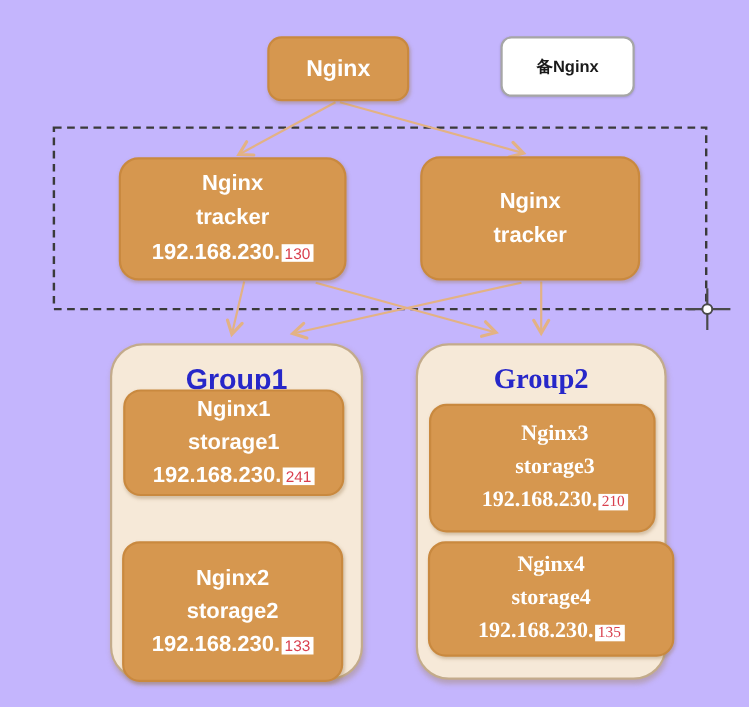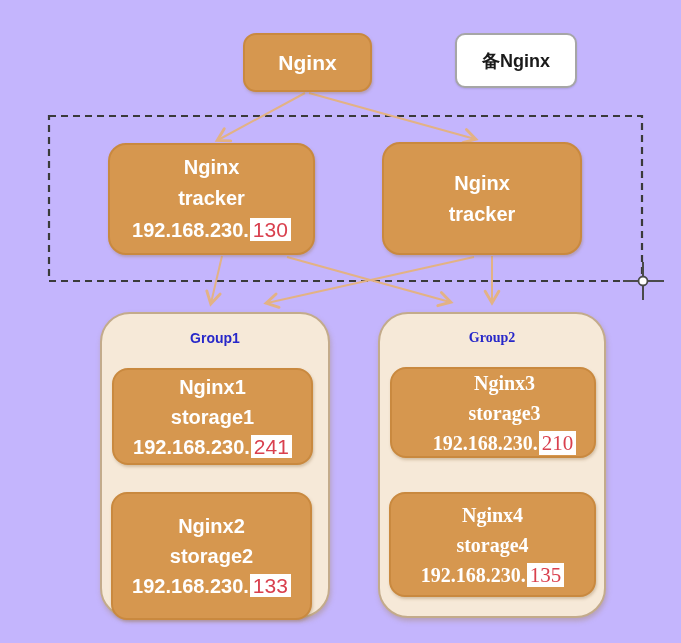--- a/index.html
+++ b/index.html
@@ -41,21 +41,21 @@
   .backup-node {
     position: absolute;
     box-sizing: border-box;
     left: 455px; top: 33px;
     width: 122px; height: 55px;
     background: #ffffff;
     border: 2px solid #a6a6a6;
     border-radius: 10px;
     color: #1a1a1a;
     font-weight: bold;
-    font-size: 18px;
+    font-size: 15px;
     display: flex;
     align-items: center;
     justify-content: center;
     box-shadow: 0 1px 2px rgba(0,0,0,0.12);
   }
   .tracker {
     font-size: 20px;
     line-height: 31px;
     border-radius: 18px;
   }
@@ -69,37 +69,37 @@
     border-radius: 30px;
     box-shadow: 1px 3px 5px rgba(160, 130, 90, 0.4);
   }
   .group-1 { left: 100px; top: 312px; width: 230px; height: 306px; }
   .group-2 { left: 378px; top: 312px; width: 228px; height: 306px; font-family: Liberation Serif, serif; }
   .group-title {
     text-align: center;
     margin-top: 16px;
     color: #2727c9;
     font-weight: bold;
-    font-size: 14px;
+    font-size: 26px;
   }
   .storage {
     font-size: 20px;
     line-height: 30px;
     border-radius: 16px;
   }
-  .storage-1 { left: 10px; top: 54px;  width: 201px; height: 97px; }
+  .storage-1 { left: 10px; top: 40px;  width: 201px; height: 97px; }
   .storage-2 { left: 9px;  top: 178px; width: 201px; height: 128px; }
-  .storage-3 { left: 10px; top: 53px;  width: 206px; height: 91px; padding-left: 23px; }
-  .storage-4 { left: 9px;  top: 178px; width: 207px; height: 105px; }
+  .storage-3 { left: 10px; top: 53px;  width: 206px; height: 117px; padding-left: 23px; }
+  .storage-4 { left: 9px;  top: 178px; width: 224px; height: 105px; }
   .ip-line { white-space: nowrap; }
   .ip-suffix {
     background: #ffffff;
     color: #d9404e;
     font-weight: normal;
-    font-size: 21px;
+    font-size: 14px;
     padding: 0 3px;
     margin-left: 1px;
   }
 </style>
 </head>
 <body>
 
 <div class="canvas">
 
   <svg class="layer" width="681" height="643" viewBox="0 0 681 643">

